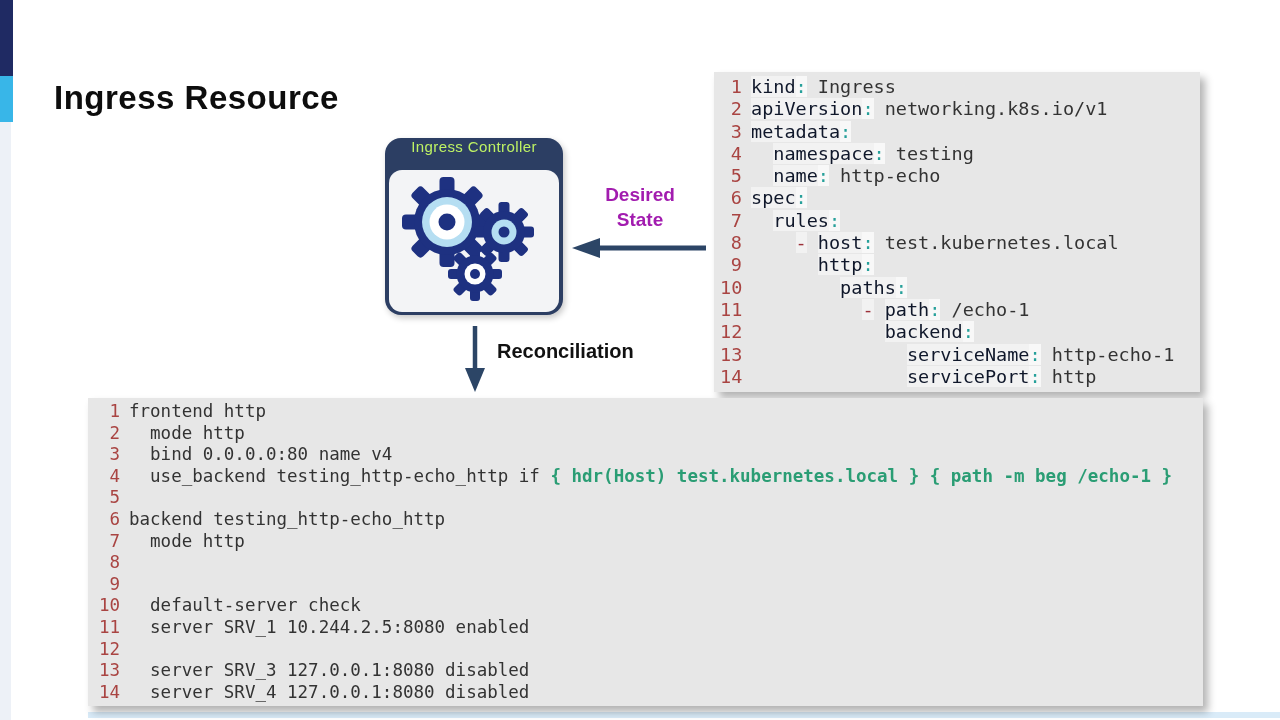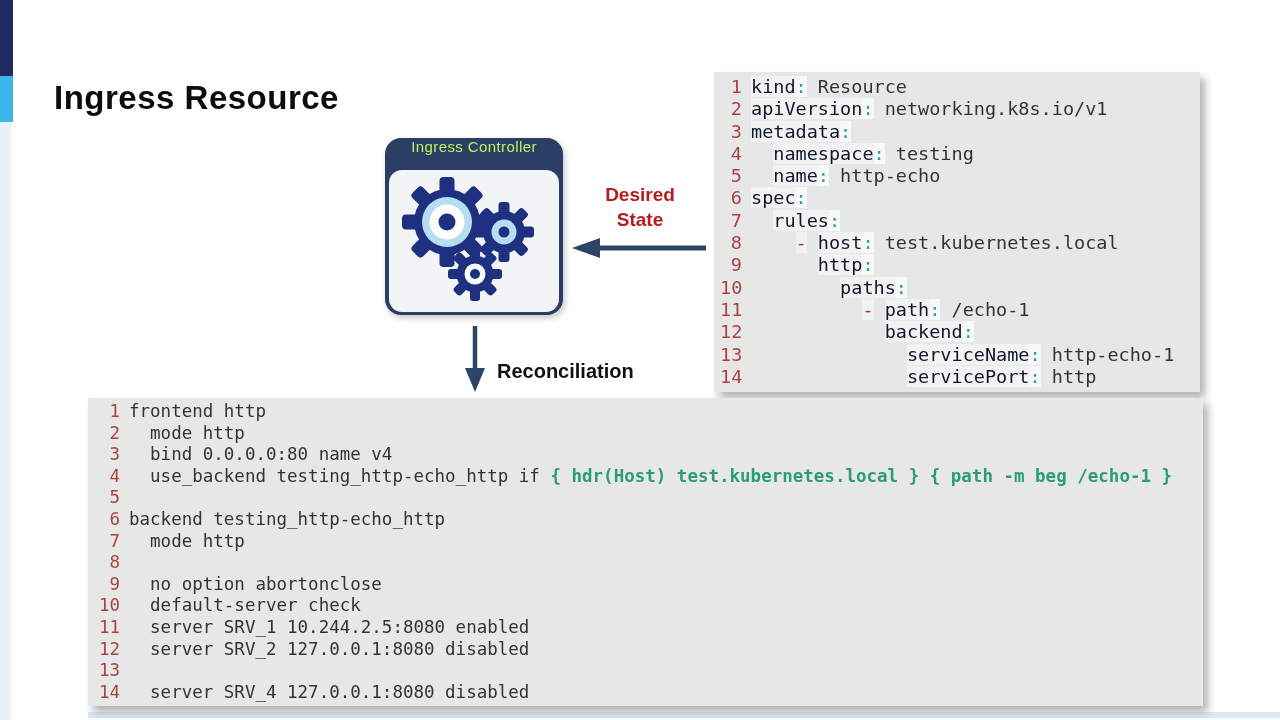--- a/index.html
+++ b/index.html
@@ -31,24 +31,24 @@
   }
   .controller-panel{
     position:absolute;left:4px;right:4px;top:32px;bottom:3px;
     background:#f3f4f6;border-radius:13px;overflow:hidden;
   }
   .controller-panel svg{display:block;width:100%;height:100%;}
 
   
   .desired-label{
     position:absolute;left:580px;top:182px;width:120px;text-align:center;
-    font-size:19px;font-weight:bold;line-height:25px;color:#b91c1c;
+    font-size:19px;font-weight:bold;line-height:25px;color:#a21caf;
   }
   .reconciliation-label{
-    position:absolute;left:497px;top:340px;font-size:20px;font-weight:bold;color:#111111;margin-top:20px;
+    position:absolute;left:497px;top:340px;font-size:20px;font-weight:bold;color:#111111;
   }
   .arrow-left-svg{position:absolute;left:568px;top:235px;width:140px;height:26px;}
   .arrow-down-svg{position:absolute;left:461px;top:326px;width:28px;height:68px;}
 
   
   .code-block{
     position:absolute;background:#e7e7e7;box-shadow:5px 6px 8px rgba(0,0,0,0.3);
     font-family:"DejaVu Sans Mono",monospace;color:#333333;
   }
   .yaml-block{left:714px;top:72px;width:474px;font-size:18.5px;padding:4px 6px;}
@@ -146,21 +146,21 @@
 
 <svg class="arrow-down-svg" viewBox="0 0 28 68" xmlns="http://www.w3.org/2000/svg">
   <line x1="14" y1="0" x2="14" y2="44" stroke="#2c4566" stroke-width="4.5"></line>
   <polygon points="14,66 4,42 24,42" fill="#2c4566"></polygon>
 </svg>
 <div class="reconciliation-label">Reconciliation</div>
 
 <div class="code-block yaml-block">
     <div class="code-line">
       <span class="ln">1</span>
-      <span class="code-text"><span class="tok-k">kind</span><span class="tok-p">:</span><span class="tok-t"> Resource</span></span>
+      <span class="code-text"><span class="tok-k">kind</span><span class="tok-p">:</span><span class="tok-t"> Ingress</span></span>
     </div>
     <div class="code-line">
       <span class="ln">2</span>
       <span class="code-text"><span class="tok-k">apiVersion</span><span class="tok-p">:</span><span class="tok-t"> networking.k8s.io/v1</span></span>
     </div>
     <div class="code-line">
       <span class="ln">3</span>
       <span class="code-text"><span class="tok-k">metadata</span><span class="tok-p">:</span></span>
     </div>
     <div class="code-line">
@@ -236,34 +236,33 @@
     </div>
     <div class="code-line">
       <span class="ln">7</span>
       <span class="code-text"><span class="tok-t">  mode http</span></span>
     </div>
     <div class="code-line">
       <span class="ln">8</span>
     </div>
     <div class="code-line">
       <span class="ln">9</span>
-      <span class="code-text"><span class="tok-t">  no option abortonclose</span></span>
     </div>
     <div class="code-line">
       <span class="ln">10</span>
       <span class="code-text"><span class="tok-t">  default-server check</span></span>
     </div>
     <div class="code-line">
       <span class="ln">11</span>
       <span class="code-text"><span class="tok-t">  server SRV_1 10.244.2.5:8080 enabled</span></span>
     </div>
     <div class="code-line">
       <span class="ln">12</span>
-      <span class="code-text"><span class="tok-t">  server SRV_2 127.0.0.1:8080 disabled</span></span>
     </div>
     <div class="code-line">
       <span class="ln">13</span>
+      <span class="code-text"><span class="tok-t">  server SRV_3 127.0.0.1:8080 disabled</span></span>
     </div>
     <div class="code-line">
       <span class="ln">14</span>
       <span class="code-text"><span class="tok-t">  server SRV_4 127.0.0.1:8080 disabled</span></span>
     </div>
   </div>
 
 </body></html>

